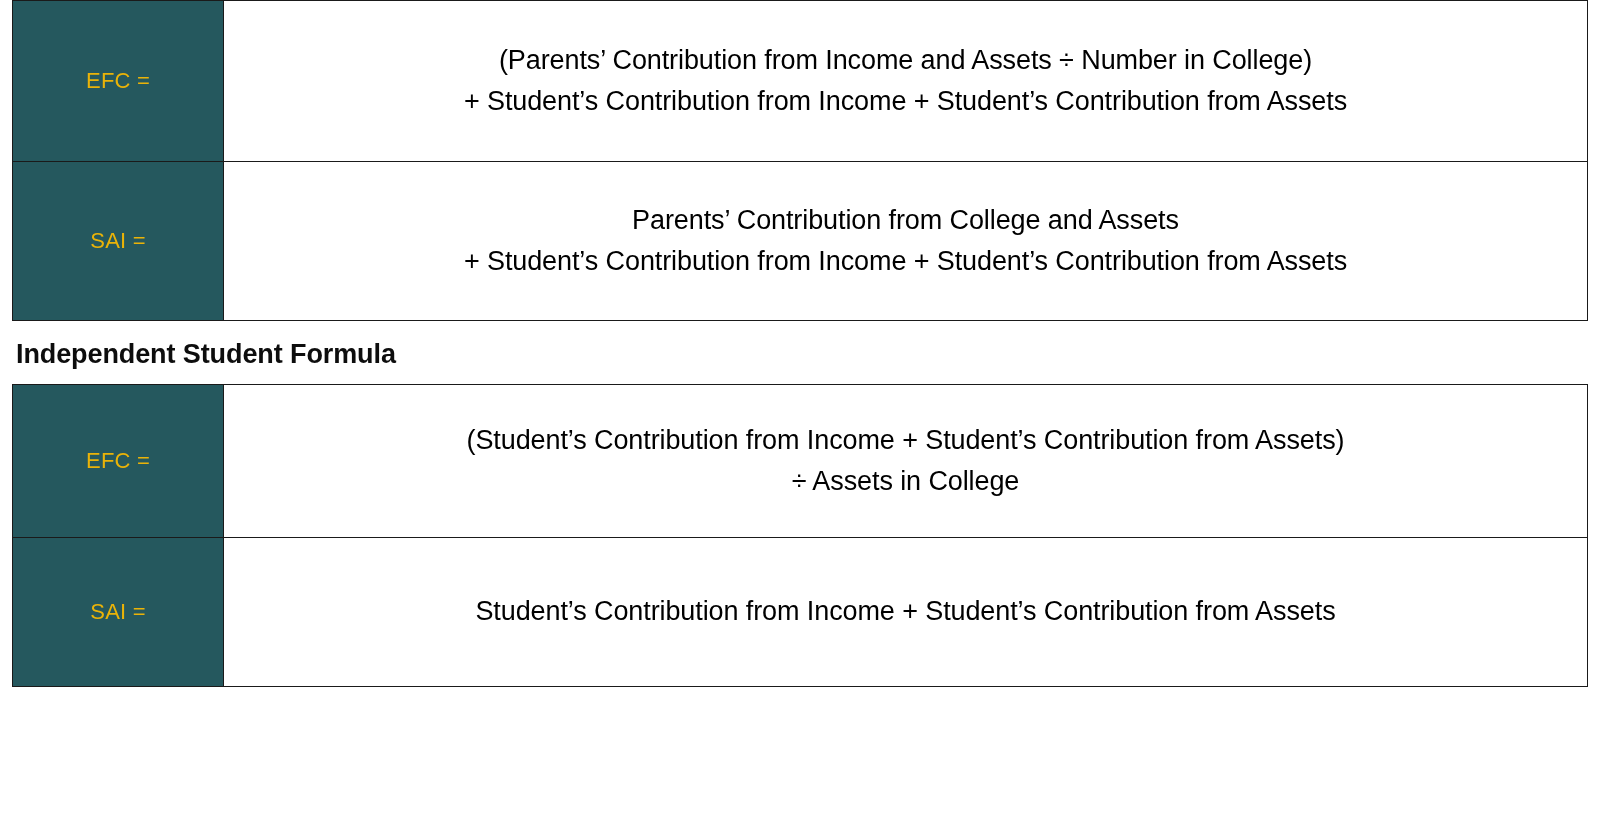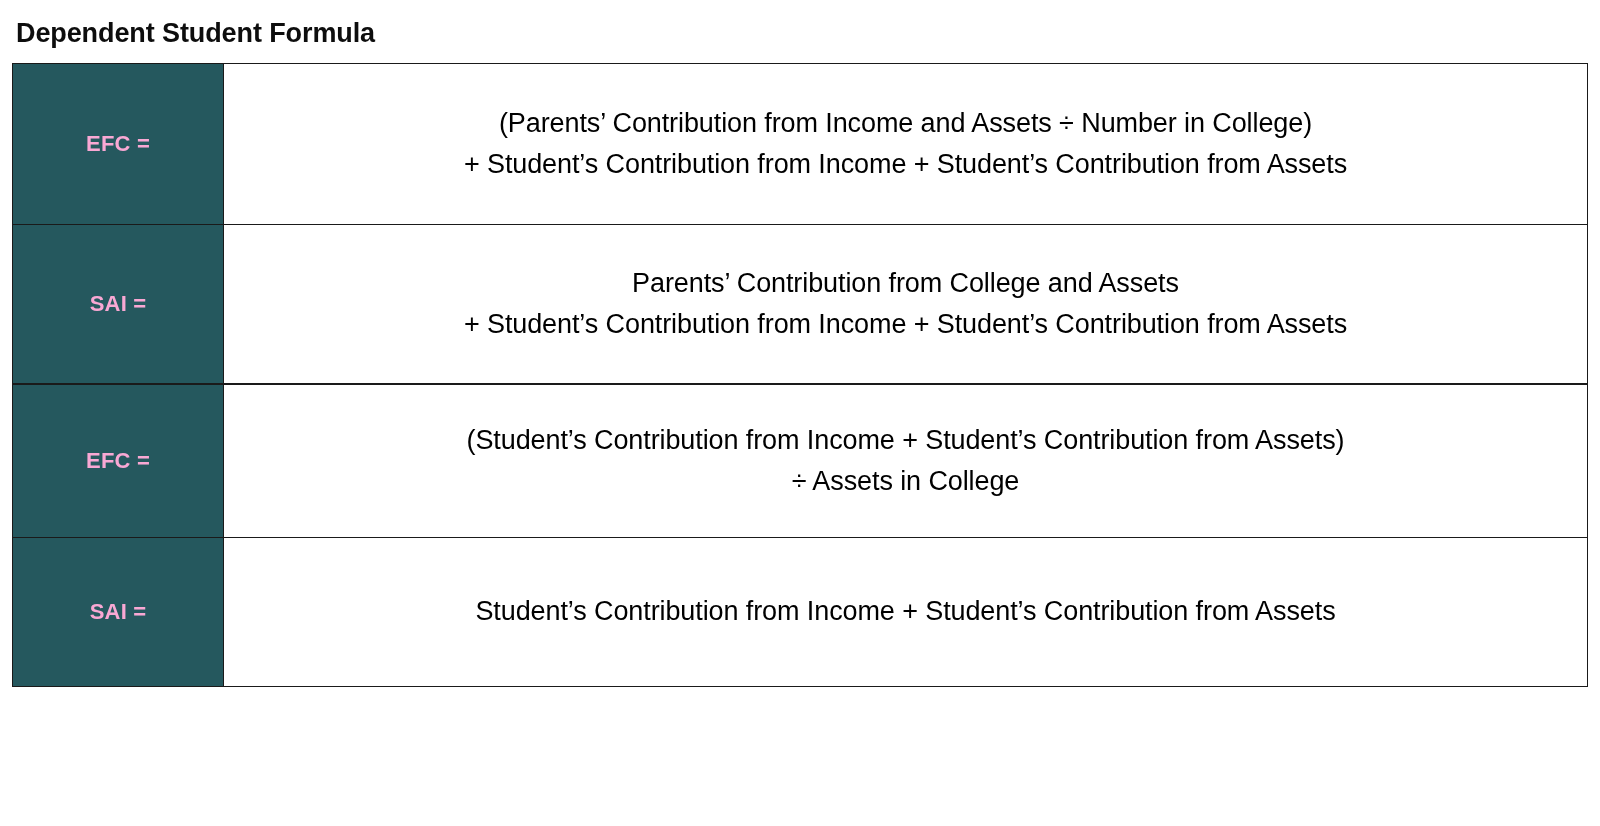--- a/index.html
+++ b/index.html
@@ -38,23 +38,23 @@
     border: 1.6px solid #101010;
   }
   .formula-table td {
     border: 1.2px solid #1a1a1a;
     padding: 0;
     vertical-align: middle;
   }
   .label-cell {
     width: 210px;
     background: #25585e;
-    color: #f9a8d4;
+    color: #eab308;
     font-size: 22px;
-    font-weight: bold;
+    font-weight: normal;
     text-align: center;
     letter-spacing: 0.2px;
   }
   .formula-cell {
     background: #ffffff;
     text-align: center;
     padding: 14px 24px;
   }
   .formula-line {
     font-size: 27px;
@@ -67,41 +67,41 @@
   .row-tall > td { height: 160px; }
   .row-mid  > td { height: 158px; }
   .row-tall2 > td { height: 152px; }
   .row-short > td { height: 148px; }
 </style>
 </head>
 <body>
 
 <div class="page">
 
-  <div class="section-title">Dependent Student Formula</div>
 
   <table class="formula-table">
     <tbody>
       <tr class="row-tall">
         <td class="label-cell">EFC =</td>
         <td class="formula-cell">
           <div class="formula-line">(Parents’ Contribution from Income and Assets ÷ Number in College)</div>
           <div class="formula-line">+ Student’s Contribution from Income + Student’s Contribution from Assets</div>
         </td>
       </tr>
       <tr class="row-mid">
         <td class="label-cell">SAI =</td>
         <td class="formula-cell">
           <div class="formula-line">Parents’ Contribution from College and Assets</div>
           <div class="formula-line">+ Student’s Contribution from Income + Student’s Contribution from Assets</div>
         </td>
       </tr>
     </tbody>
   </table>
 
+  <div class="section-title">Independent Student Formula</div>
 
   <table class="formula-table">
     <tbody>
       <tr class="row-tall2">
         <td class="label-cell">EFC =</td>
         <td class="formula-cell">
           <div class="formula-line">(Student’s Contribution from Income + Student’s Contribution from Assets)</div>
           <div class="formula-line">÷ Assets in College</div>
         </td>
       </tr>

